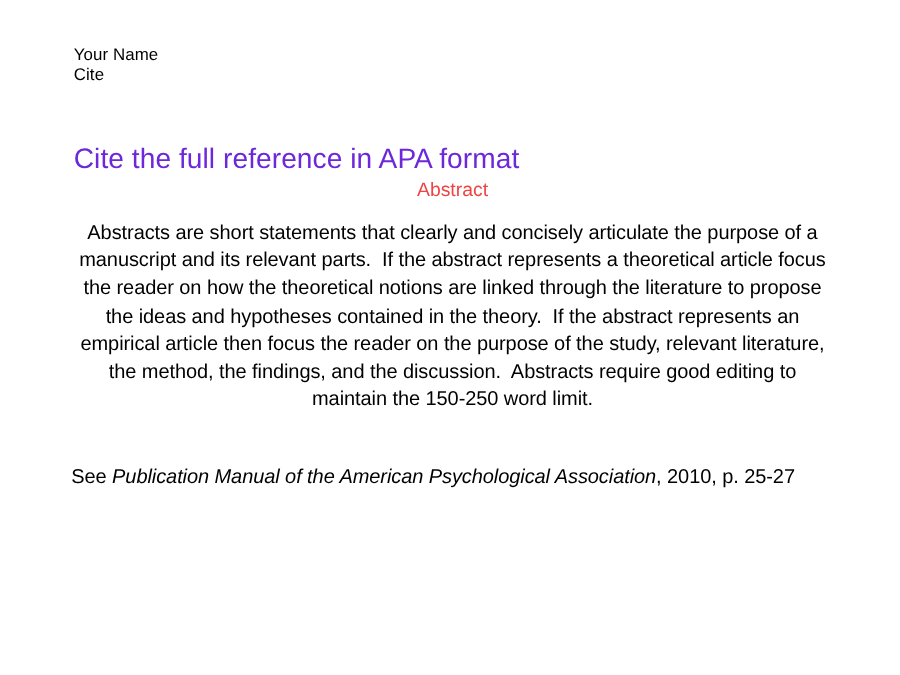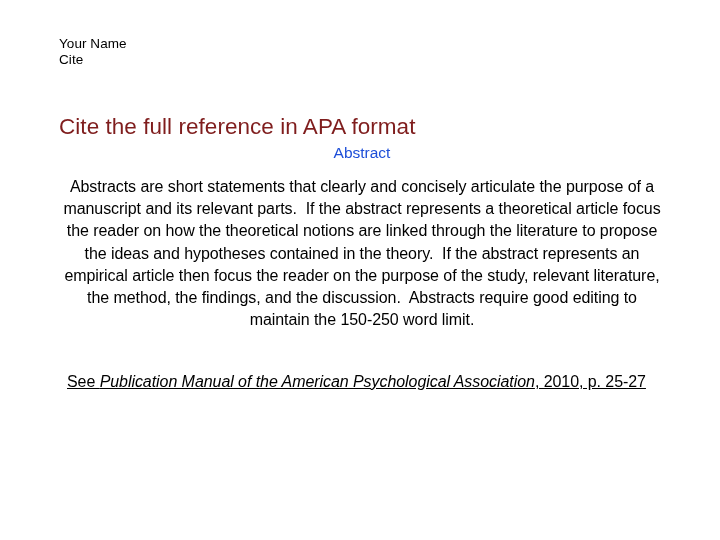--- a/index.html
+++ b/index.html
@@ -43,60 +43,59 @@
   
   .slide-title {
     position: absolute;
     left: 59px;
     top: 98px;
     width: 606px;
     font-size: 22.5px;
     line-height: 28px;
     font-weight: 400;
     letter-spacing: 0.002em;
-    color: #7f1d1d;
+    color: #6d28d9;
   }
 
   
   .content {
     position: absolute;
     left: 59px;
     top: 142px;
     width: 606px;
   }
 
   .section-heading {
     text-align: center;
     font-size: 15.5px;
     line-height: 22px;
     font-weight: 400;
     margin: 0 0 12px 0;
-    color: #1d4ed8;
+    color: #ef4444;
   }
 
   .body-paragraph {
     font-size: 16px;
     line-height: 22.2px;
     text-align: center;
     margin: 0;
     color: #000000;
     white-space: pre-wrap;
     letter-spacing: -0.004em;
   }
 
   .citation {
     position: absolute;
-    left: 67px;
+    left: 57px;
     top: 371px;
     width: 620px;
     font-size: 16px;
     line-height: 22px;
     color: #000000;
     letter-spacing: -0.004em;
-    text-decoration: underline;
   }
   .citation .work-title {
     font-style: italic;
   }
   .citation .lead,
   .citation .tail {
     font-style: normal;
   }
 </style>
 </head>

